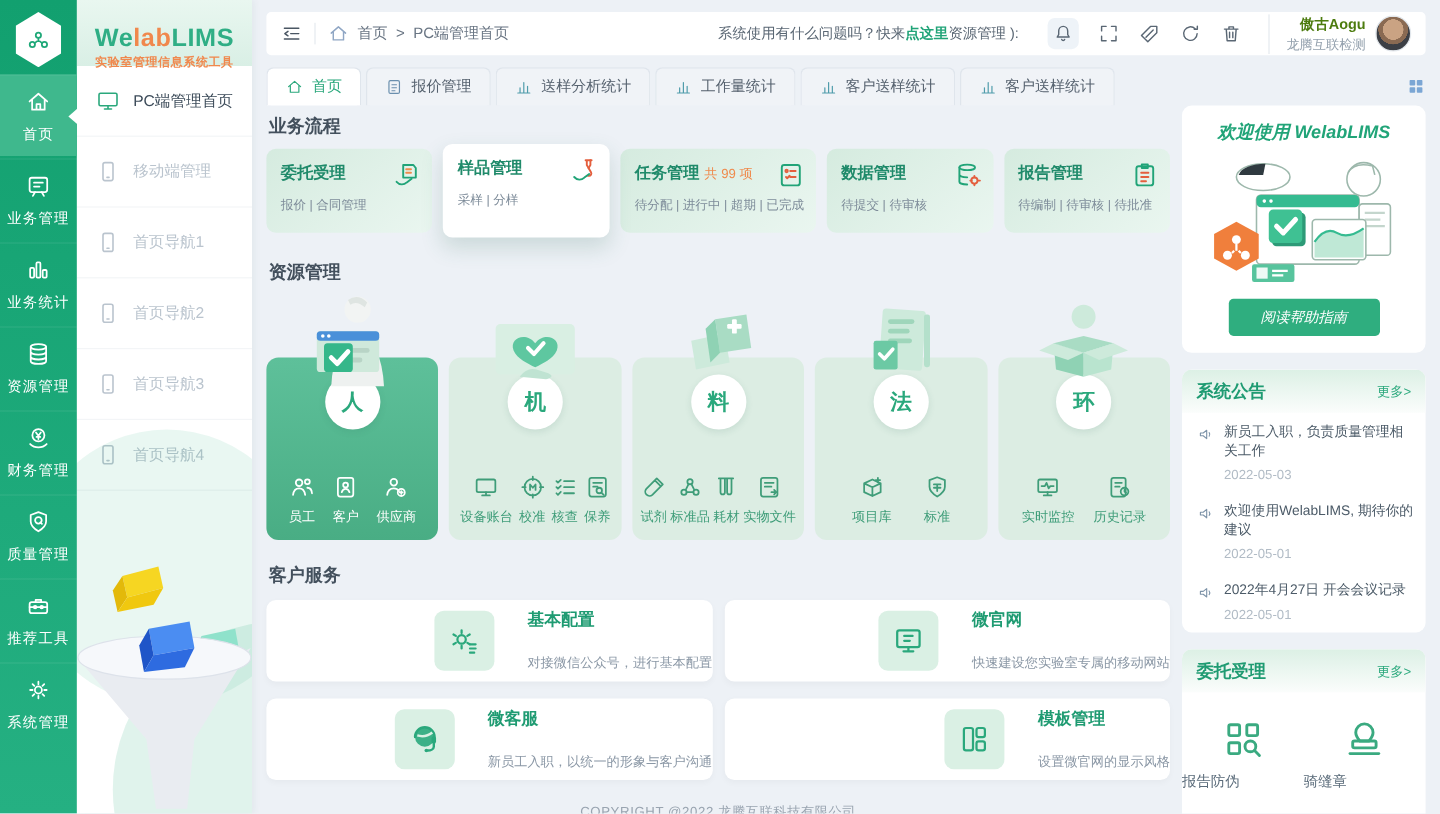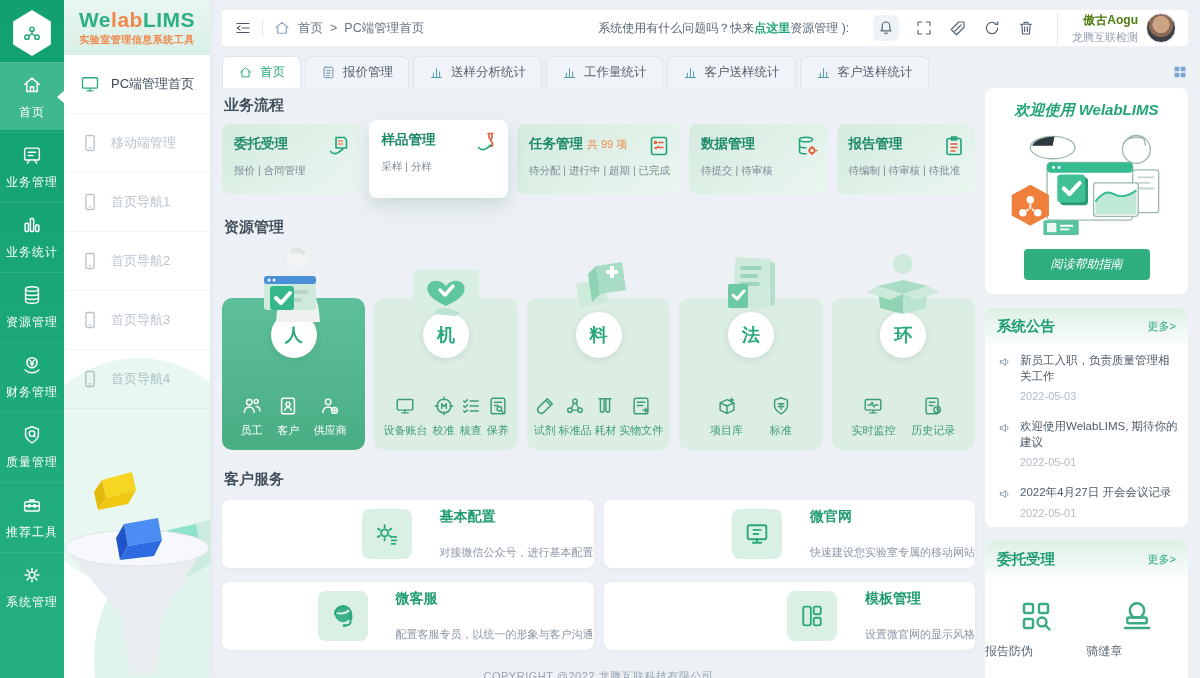--- a/index.html
+++ b/index.html
@@ -11,21 +11,21 @@
   
   .rail { position:absolute; left:0; top:0; width:64px; height:678px; background:linear-gradient(180deg,#12a06f,#25b082); z-index:40; }
   .rail-logo { width:42px; height:46px; margin:10px auto 6px; background:#fff; clip-path:polygon(50% 0,95% 25%,95% 75%,50% 100%,5% 75%,5% 25%); display:flex; align-items:center; justify-content:center; color:#1fa878; }
   .rail-item { position:relative; margin:0 0 2px; padding:11px 0 9px; text-align:center; color:#fff; cursor:pointer; border-top:1px solid rgba(255,255,255,.10); }
   .rail-item .lbl { display:block; font-size:12px; margin-top:5px; letter-spacing:1px; }
   .rail-item.active { background:#3fb88d; }
   .rail-item.active::after { content:""; position:absolute; right:-1px; top:50%; margin-top:-7px; border:7px solid transparent; border-right:8px solid #fff; }
 
   
   .subnav { position:absolute; left:64px; top:0; width:146px; height:678px; background:#fff; z-index:30; overflow:hidden; box-shadow:2px 0 6px rgba(40,80,70,.06); }
-  .subnav-logo { height:55px; background:linear-gradient(180deg,#e9f7f0,#d9efe5); text-align:center; padding-top:8px; }
+  .subnav-logo { height:55px; background:linear-gradient(180deg,#e9f7f0,#d9efe5); text-align:center; padding-top:20px; }
   .logo-line { font-size:21px; font-weight:bold; letter-spacing:.5px; }
   .logo-line .g { color:#2fae85; } .logo-line .o { color:#f0884d; }
   .subnav-sub { font-size:10px; color:#f0884d; font-weight:bold; margin-top:1px; letter-spacing:.5px; }
   .subnav-item { height:59px; display:flex; align-items:center; gap:11px; padding-left:16px; border-bottom:1px solid #f3f5f7; color:#bac4ce; cursor:pointer; }
   .subnav-item .s-ic { width:20px; height:20px; flex:0 0 auto; }
   .subnav-item.active { color:#3d4c5a; }
   .subnav-item.active .s-ic { color:#2aa87c; }
   .subnav-deco { position:absolute; left:0; bottom:0; width:146px; height:280px; pointer-events:none; }
   .deco-c1 { position:absolute; width:230px; height:230px; border-radius:50%; background:rgba(44,172,127,.10); left:-40px; bottom:90px; }
   .deco-c2 { position:absolute; width:280px; height:280px; border-radius:50%; background:rgba(44,172,127,.15); left:30px; bottom:-120px; }
@@ -650,21 +650,21 @@
                 <circle cx="12" cy="10.5" r="6.5" fill="currentColor" opacity=".9"></circle>
                 <path d="M5.5 10.5a6.5 6.5 0 0 1 13 0v2" class="sic"></path>
                 <path d="M7 9.5c3.5 1 7.5 0 10-2" stroke="#daf0e4" stroke-width="1.6" fill="none"></path>
                 <rect x="16.5" y="10" width="3" height="5" rx="1.5" fill="currentColor"></rect>
                 <path d="M18 15v2c0 1.5-2 2.5-4 2.5" class="sic"></path>
                 <circle cx="13" cy="19.5" r="1.2" fill="currentColor"></circle>
               </svg>
           </div>
           <div>
             <div class="svc-title">微客服</div>
-            <div class="svc-desc">配置客服专员，以统一的形象与客户沟通</div>
+            <div class="svc-desc">新员工入职，以统一的形象与客户沟通</div>
           </div>
         </div>
         <div class="svc-card">
           <div class="svc-ic">
             <svg class="sic" width="28" height="28" viewBox="0 0 24 24">
                 <rect x="4.5" y="4" width="6.5" height="16" rx="1.5"></rect>
                 <rect x="13.5" y="4" width="6" height="6.5" rx="1.5"></rect>
                 <rect x="13.5" y="13.5" width="6" height="6.5" rx="1.5"></rect>
               </svg>
           </div>

